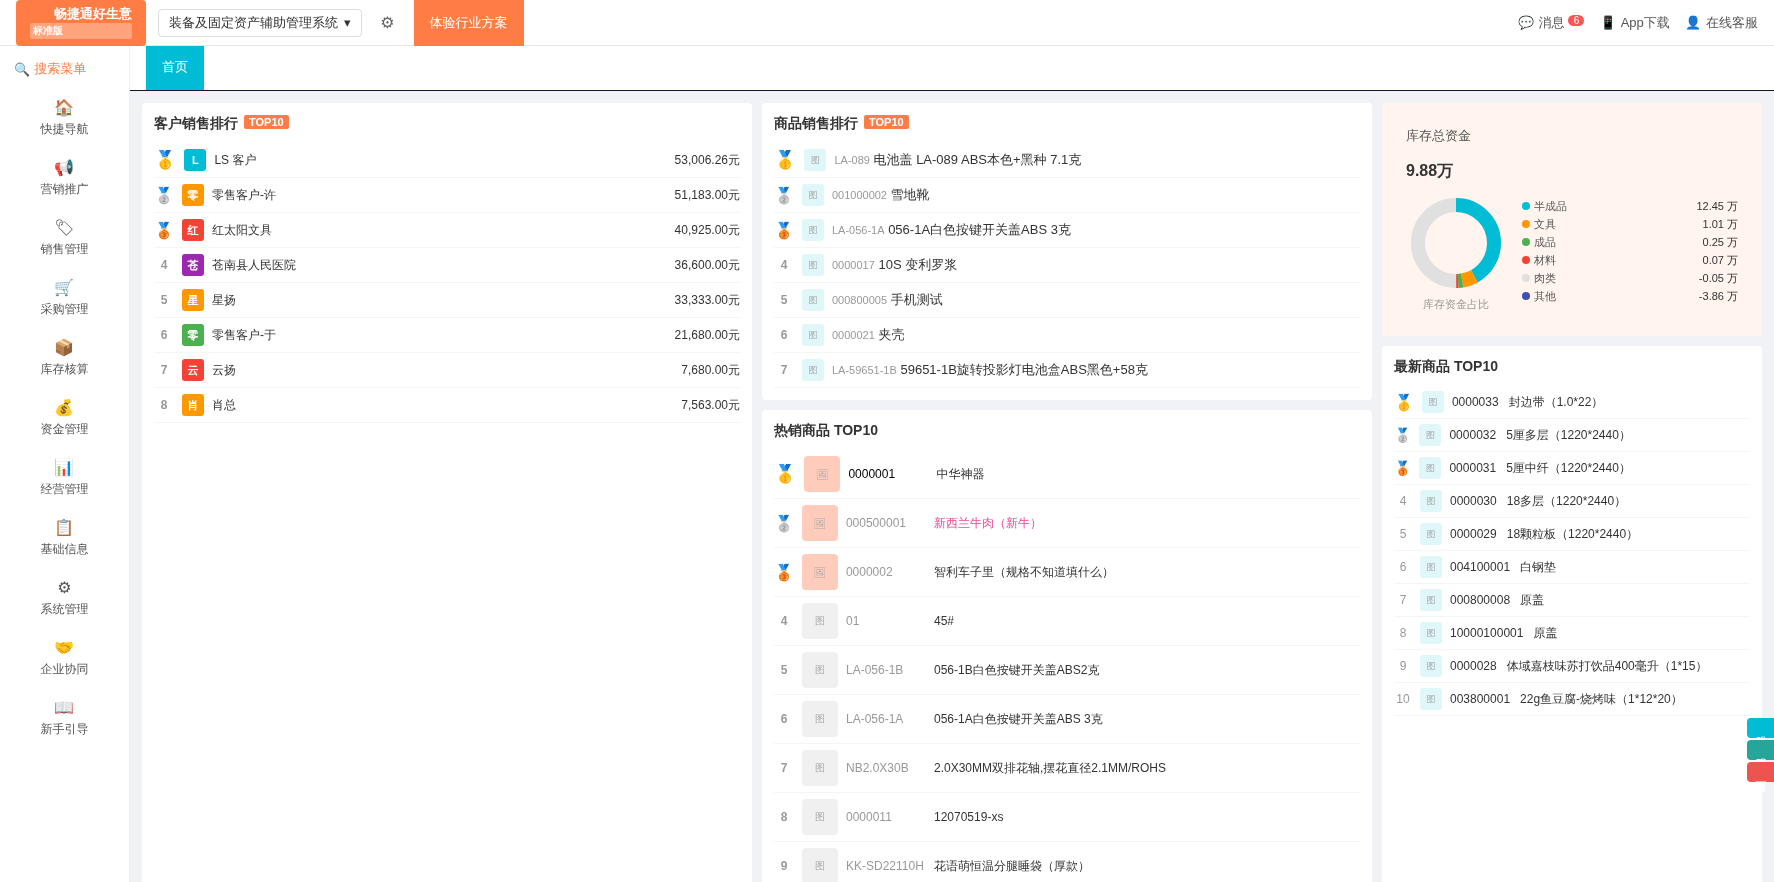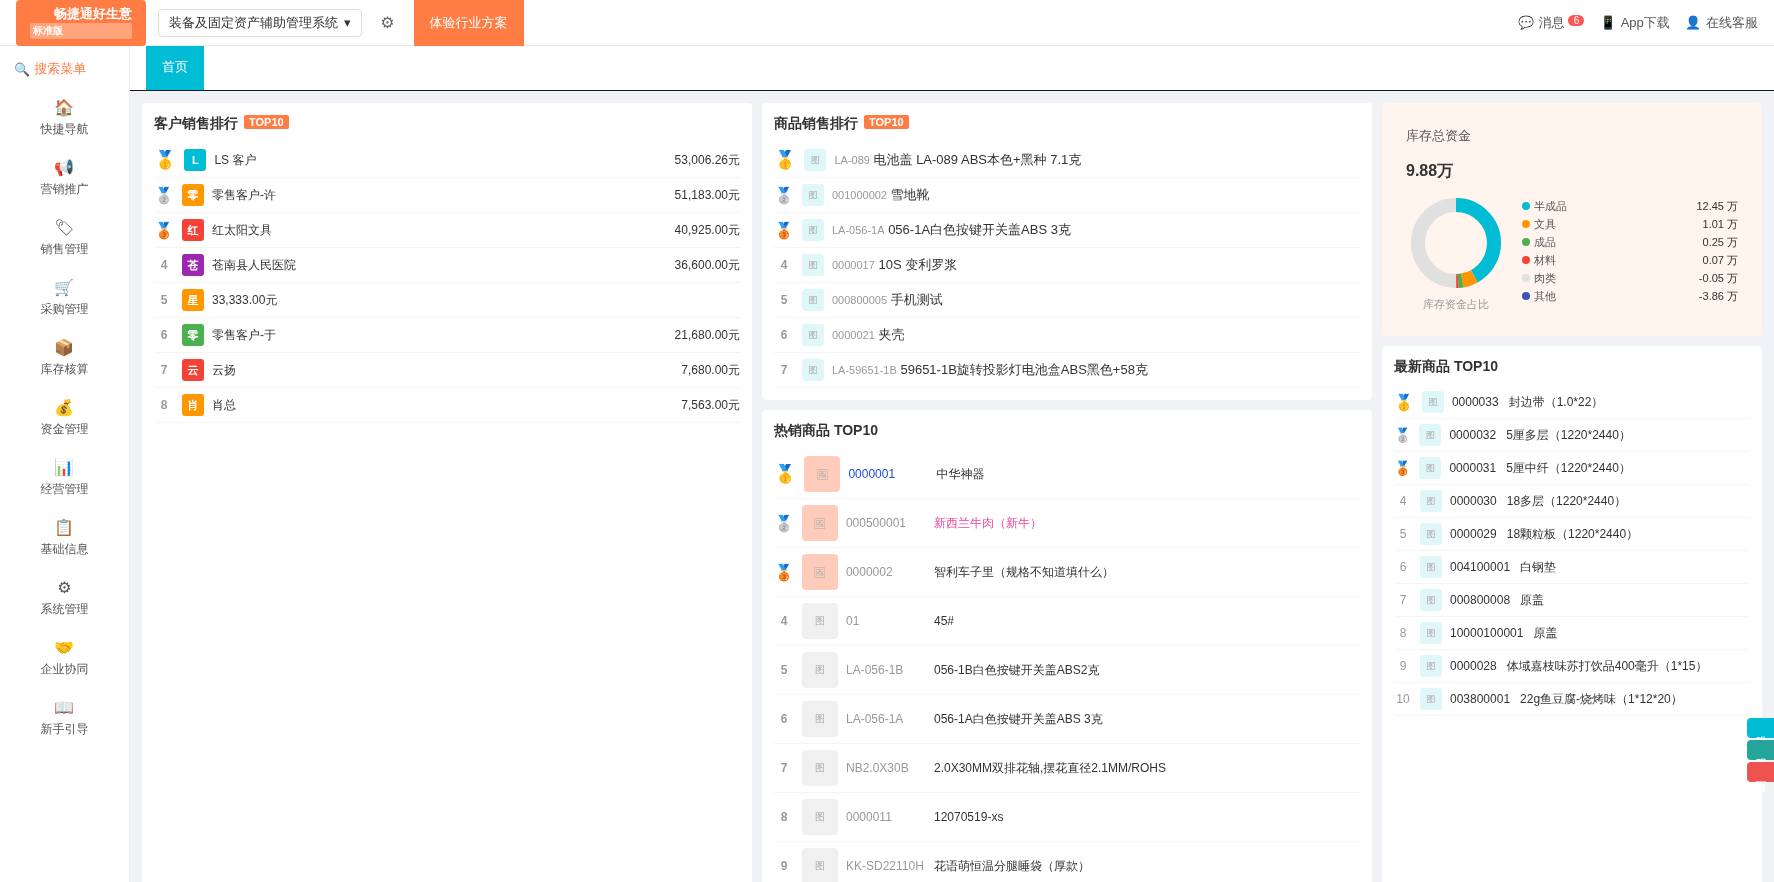--- a/index.html
+++ b/index.html
@@ -205,20 +205,21 @@
   </li>
             <li class="rank-item">
     <span class="rank-num">4</span>
     <div class="rank-avatar" style="background:#9c27b0">苍</div>
     <span class="rank-name">苍南县人民医院</span>
     <span class="rank-amount">36,600.00元</span>
   </li>
             <li class="rank-item">
     <span class="rank-num">5</span>
     <div class="rank-avatar" style="background:#ff9800">星</div>
+    <span class="rank-name">星扬</span>
     <span class="rank-amount">33,333.00元</span>
   </li>
             <li class="rank-item">
     <span class="rank-num">6</span>
     <div class="rank-avatar" style="background:#4caf50">零</div>
     <span class="rank-name">零售客户-于</span>
     <span class="rank-amount">21,680.00元</span>
   </li>
             <li class="rank-item">
     <span class="rank-num">7</span>
@@ -302,21 +303,21 @@
         </div>
 
         <div class="hot-products">
           <div class="card-title">
             <span>热销商品 TOP10</span>
           </div>
           <div id="hot-products-list">
               <div class="hot-item">
     <span style="color:#f5a623;font-size:18px;">🥇</span>
     <div class="hot-item-thumb" style="background:#ffccbc">🖼</div>
-    <span style="font-size:12px;color:#1d4ed8;min-width:80px;">0000001</span>
+    <span style="font-size:12px;color:#000000;min-width:80px;">0000001</span>
     <span style="font-size:12px;color:#333;">中华神器</span>
   </div>
               <div class="hot-item">
     <span style="color:#aaa;font-size:16px;">🥈</span>
     <div class="hot-item-thumb" style="background:#ffccbc">🖼</div>
     <span style="font-size:12px;color:#999;min-width:80px;">000500001</span>
     <span style="font-size:12px;color:#ec4899;">新西兰牛肉（新牛）</span>
   </div>
               <div class="hot-item">
     <span style="color:#cd7f32;font-size:16px;">🥉</span>

